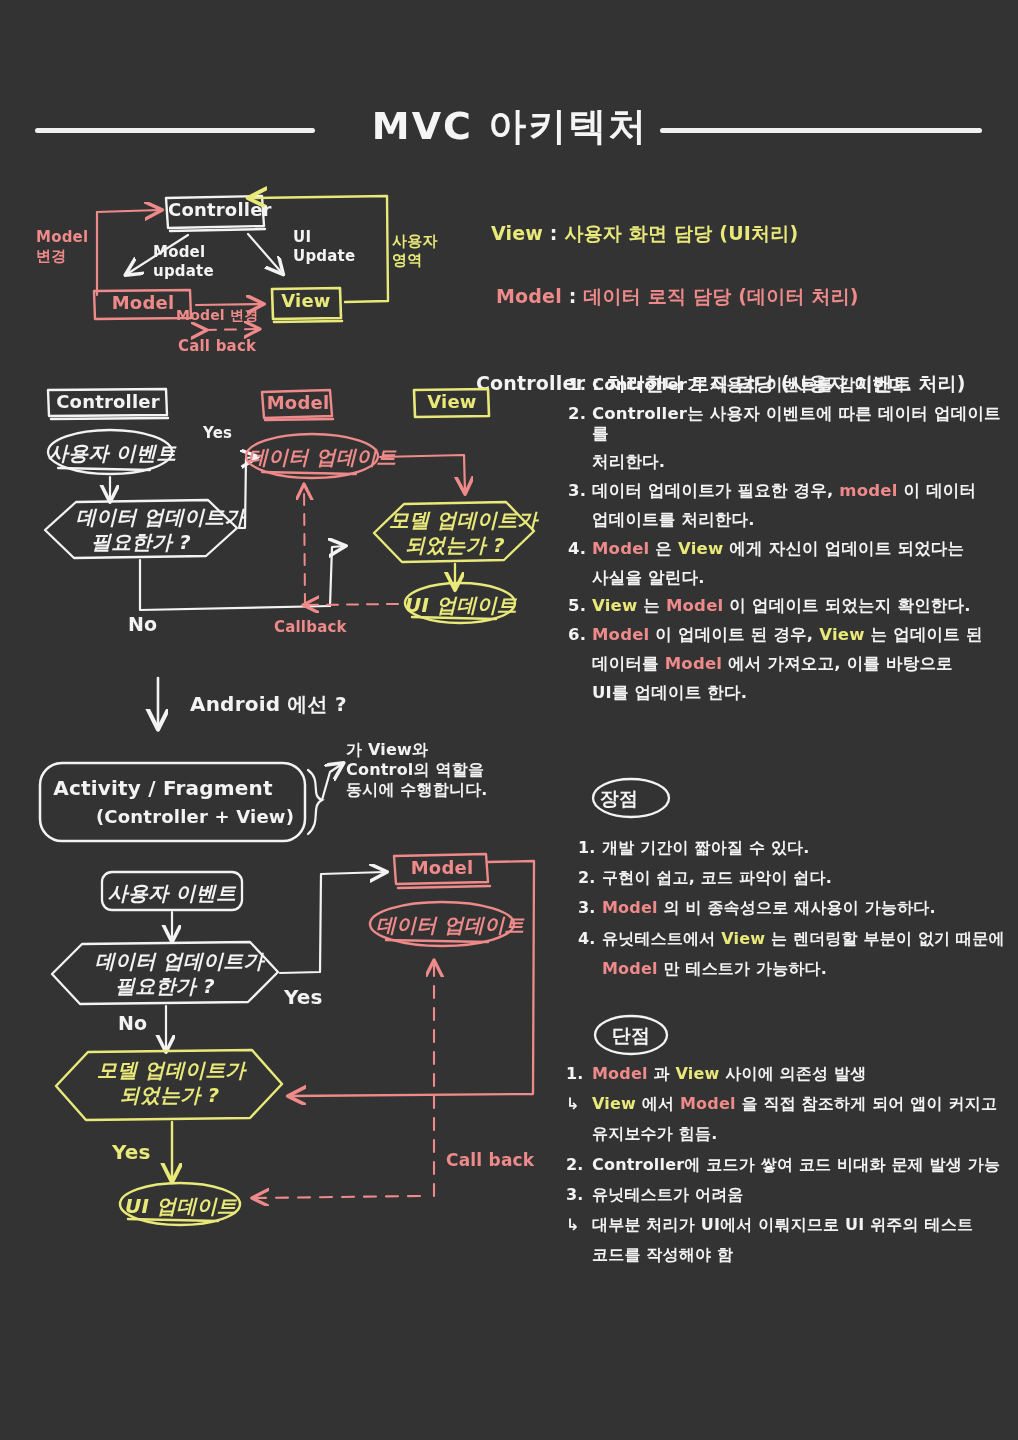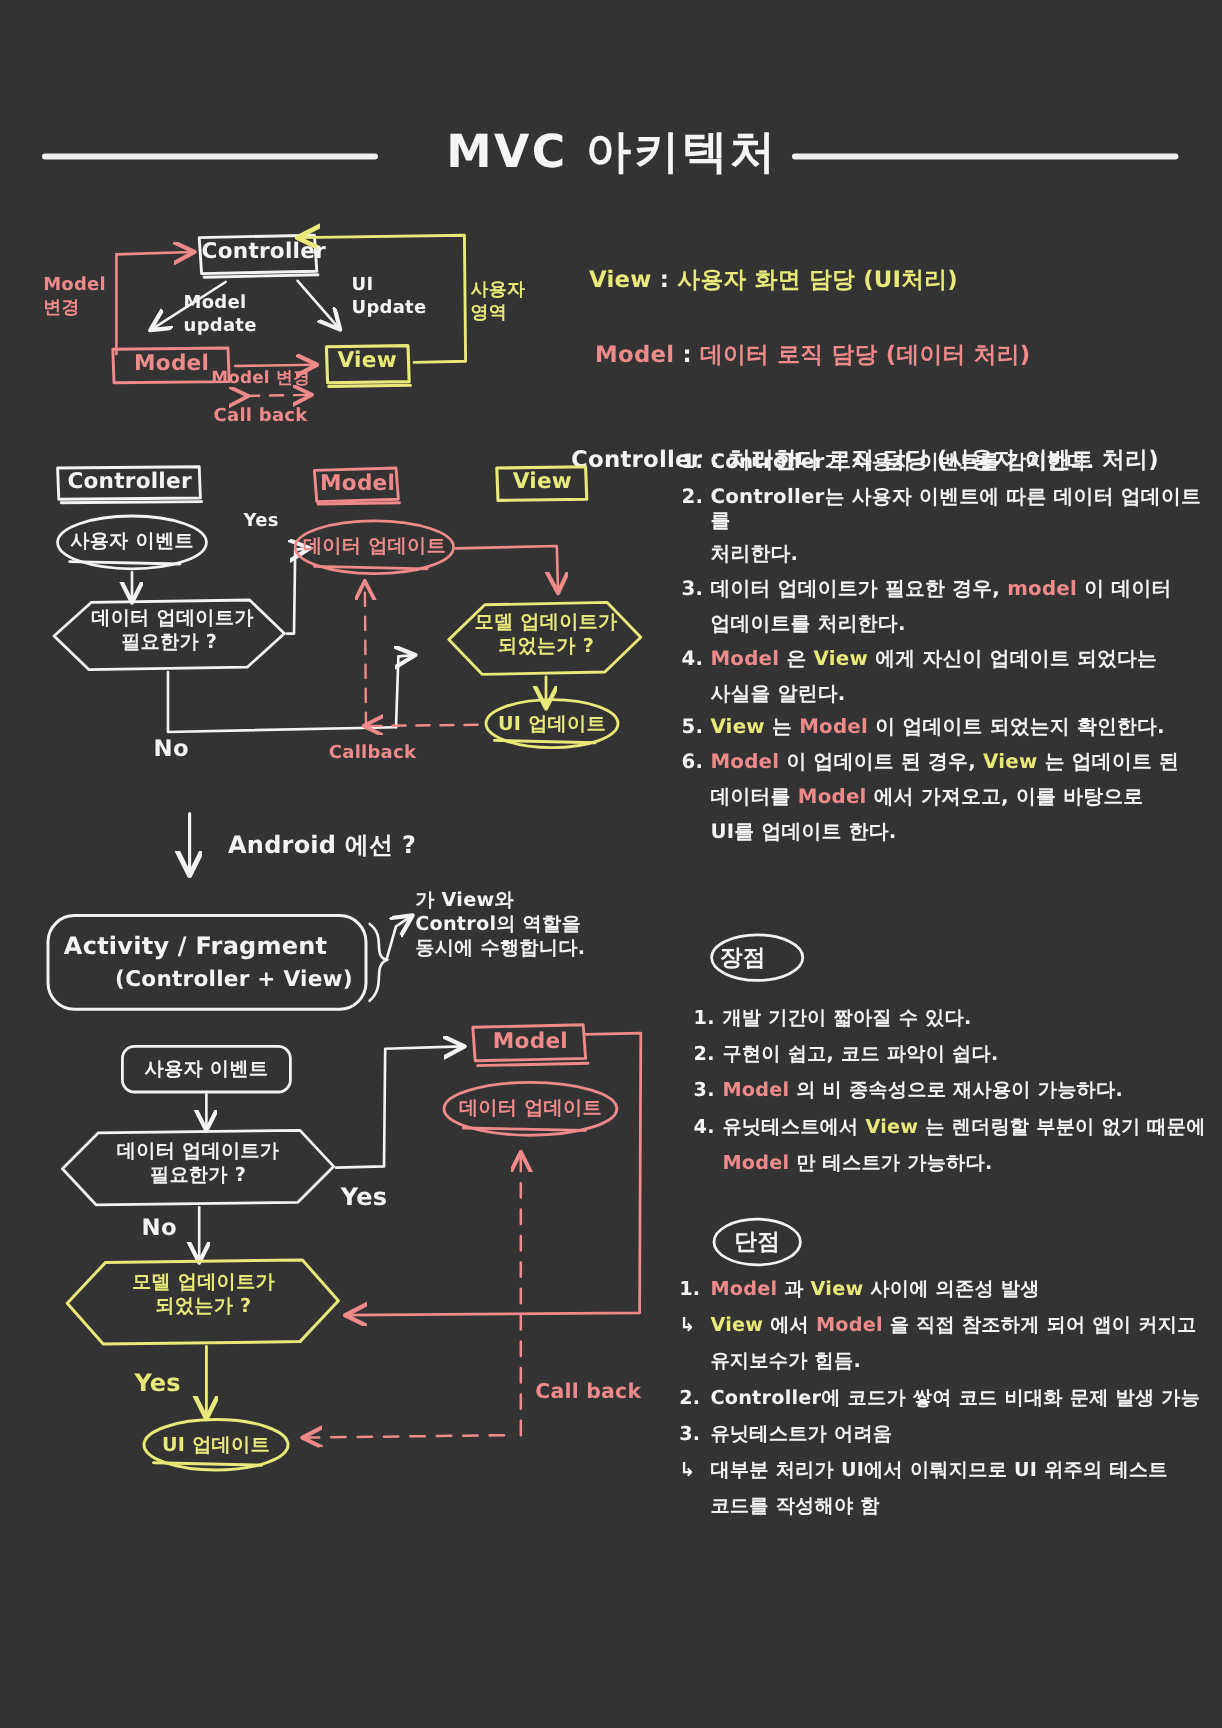--- a/index.html
+++ b/index.html
@@ -21,21 +21,21 @@
   .title{
     font-size:38px;font-weight:700;color:#f5f5f5;letter-spacing:2px;
   }
   .rule{position:absolute;height:5px;background:#f0f0f0;border-radius:3px;}
   .legend{font-size:19px;}
   .legend .lbl{font-weight:700;}
   .seclabel{font-size:19px;font-weight:700;}
   .small{font-size:15px;}
   .tiny{font-size:14px;}
   .boxlabel{font-size:18px;font-weight:700;}
-  .nodetext{font-size:16px;font-weight:600;text-align:center;}
+  .nodetext{font-size:20px;font-weight:600;text-align:center;font-style:italic;}
   .center{text-align:center;}
   .kw-pink{color:#ef8a8a;font-weight:700;}
   .kw-yellow{color:#e9e97a;font-weight:700;}
 </style>
 </head>
 <body>
 
 <div class="canvas">
 
   <div class="rule" style="left:35px;top:128px;width:280px;"></div>

